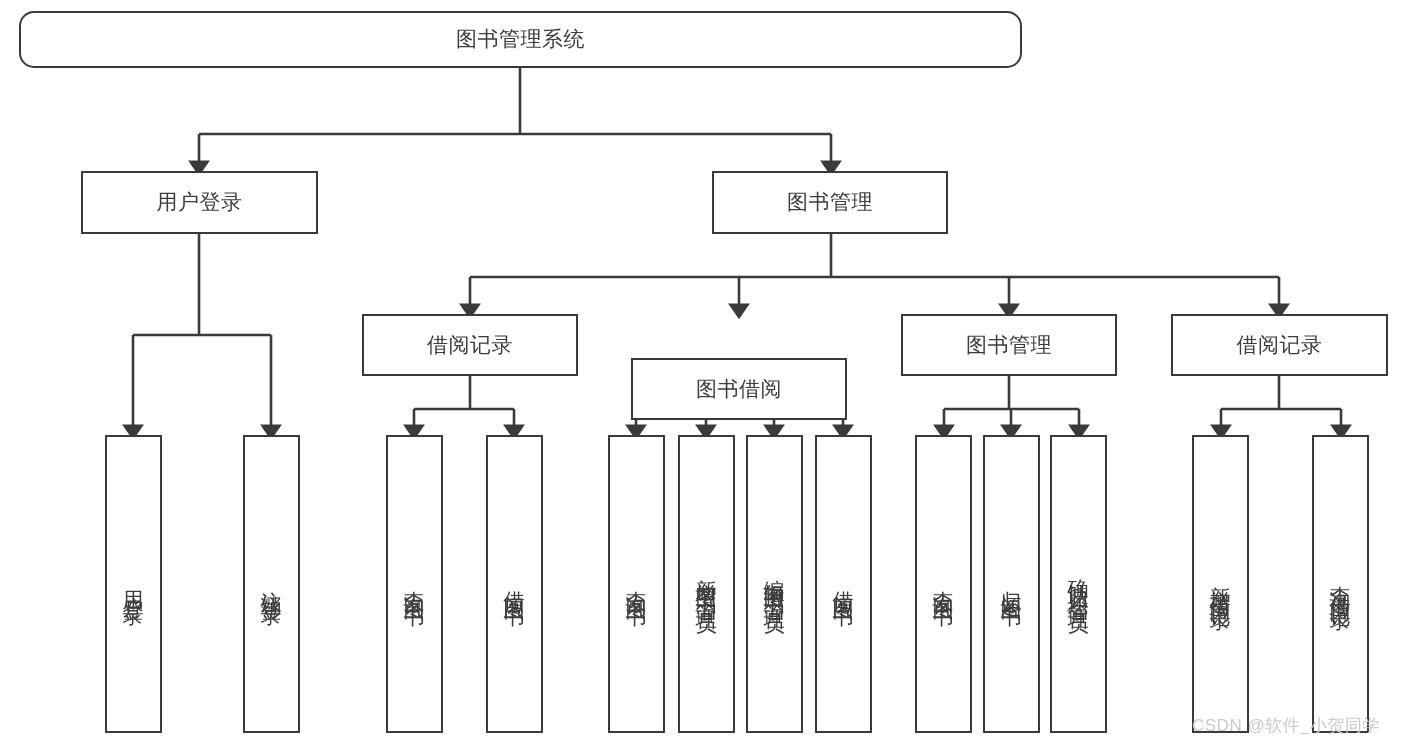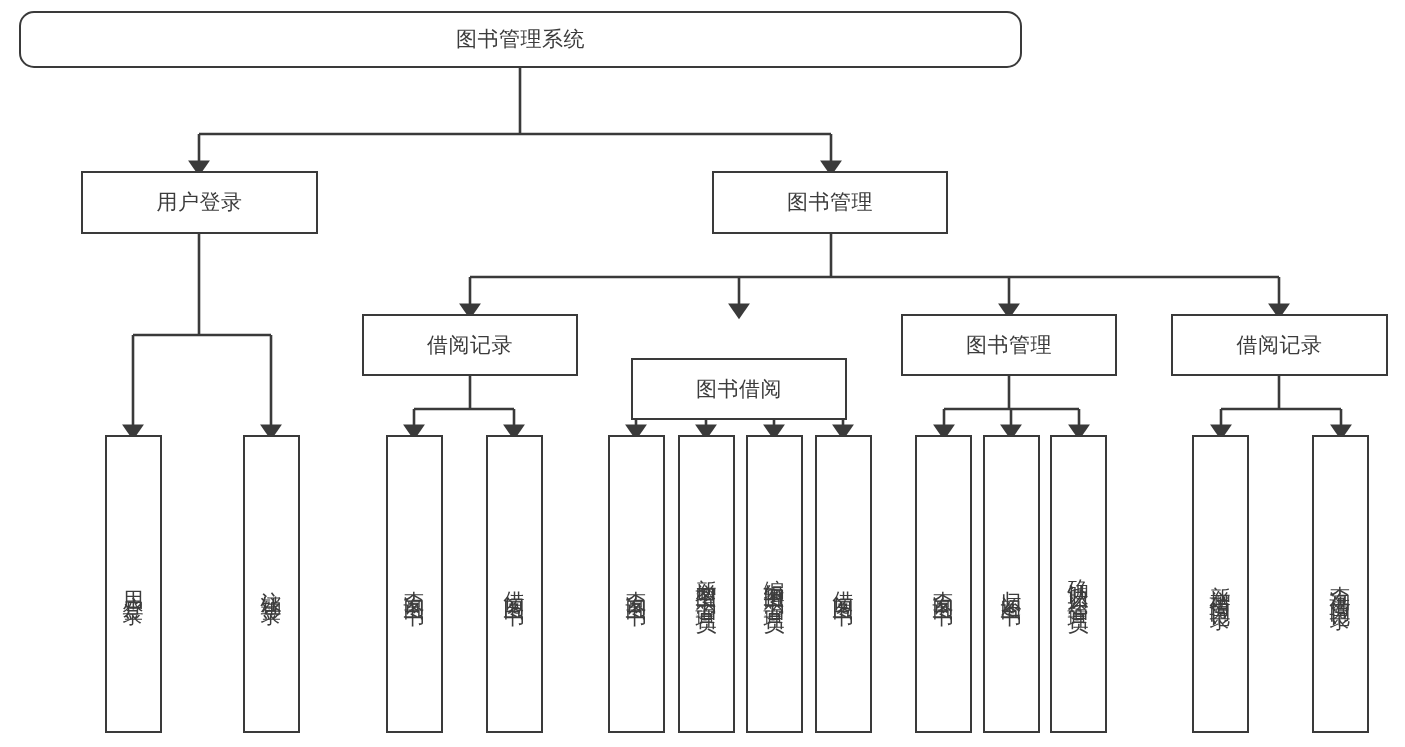--- a/index.html
+++ b/index.html
@@ -129,14 +129,15 @@
     <span class="label">确认归还（管理员）</span>
   </div>
 
   <div class="node vert" style="left:1192px;top:435px;width:57px;height:298px;">
     <span class="label">新增借阅记录</span>
   </div>
   <div class="node vert" style="left:1312px;top:435px;width:57px;height:298px;">
     <span class="label">查询借阅记录</span>
   </div>
 
+  <div class="watermark" style="left:1192px;top:714px;">CSDN @软件_小贺同学</div>
 
 </div>
 
 </body></html>

